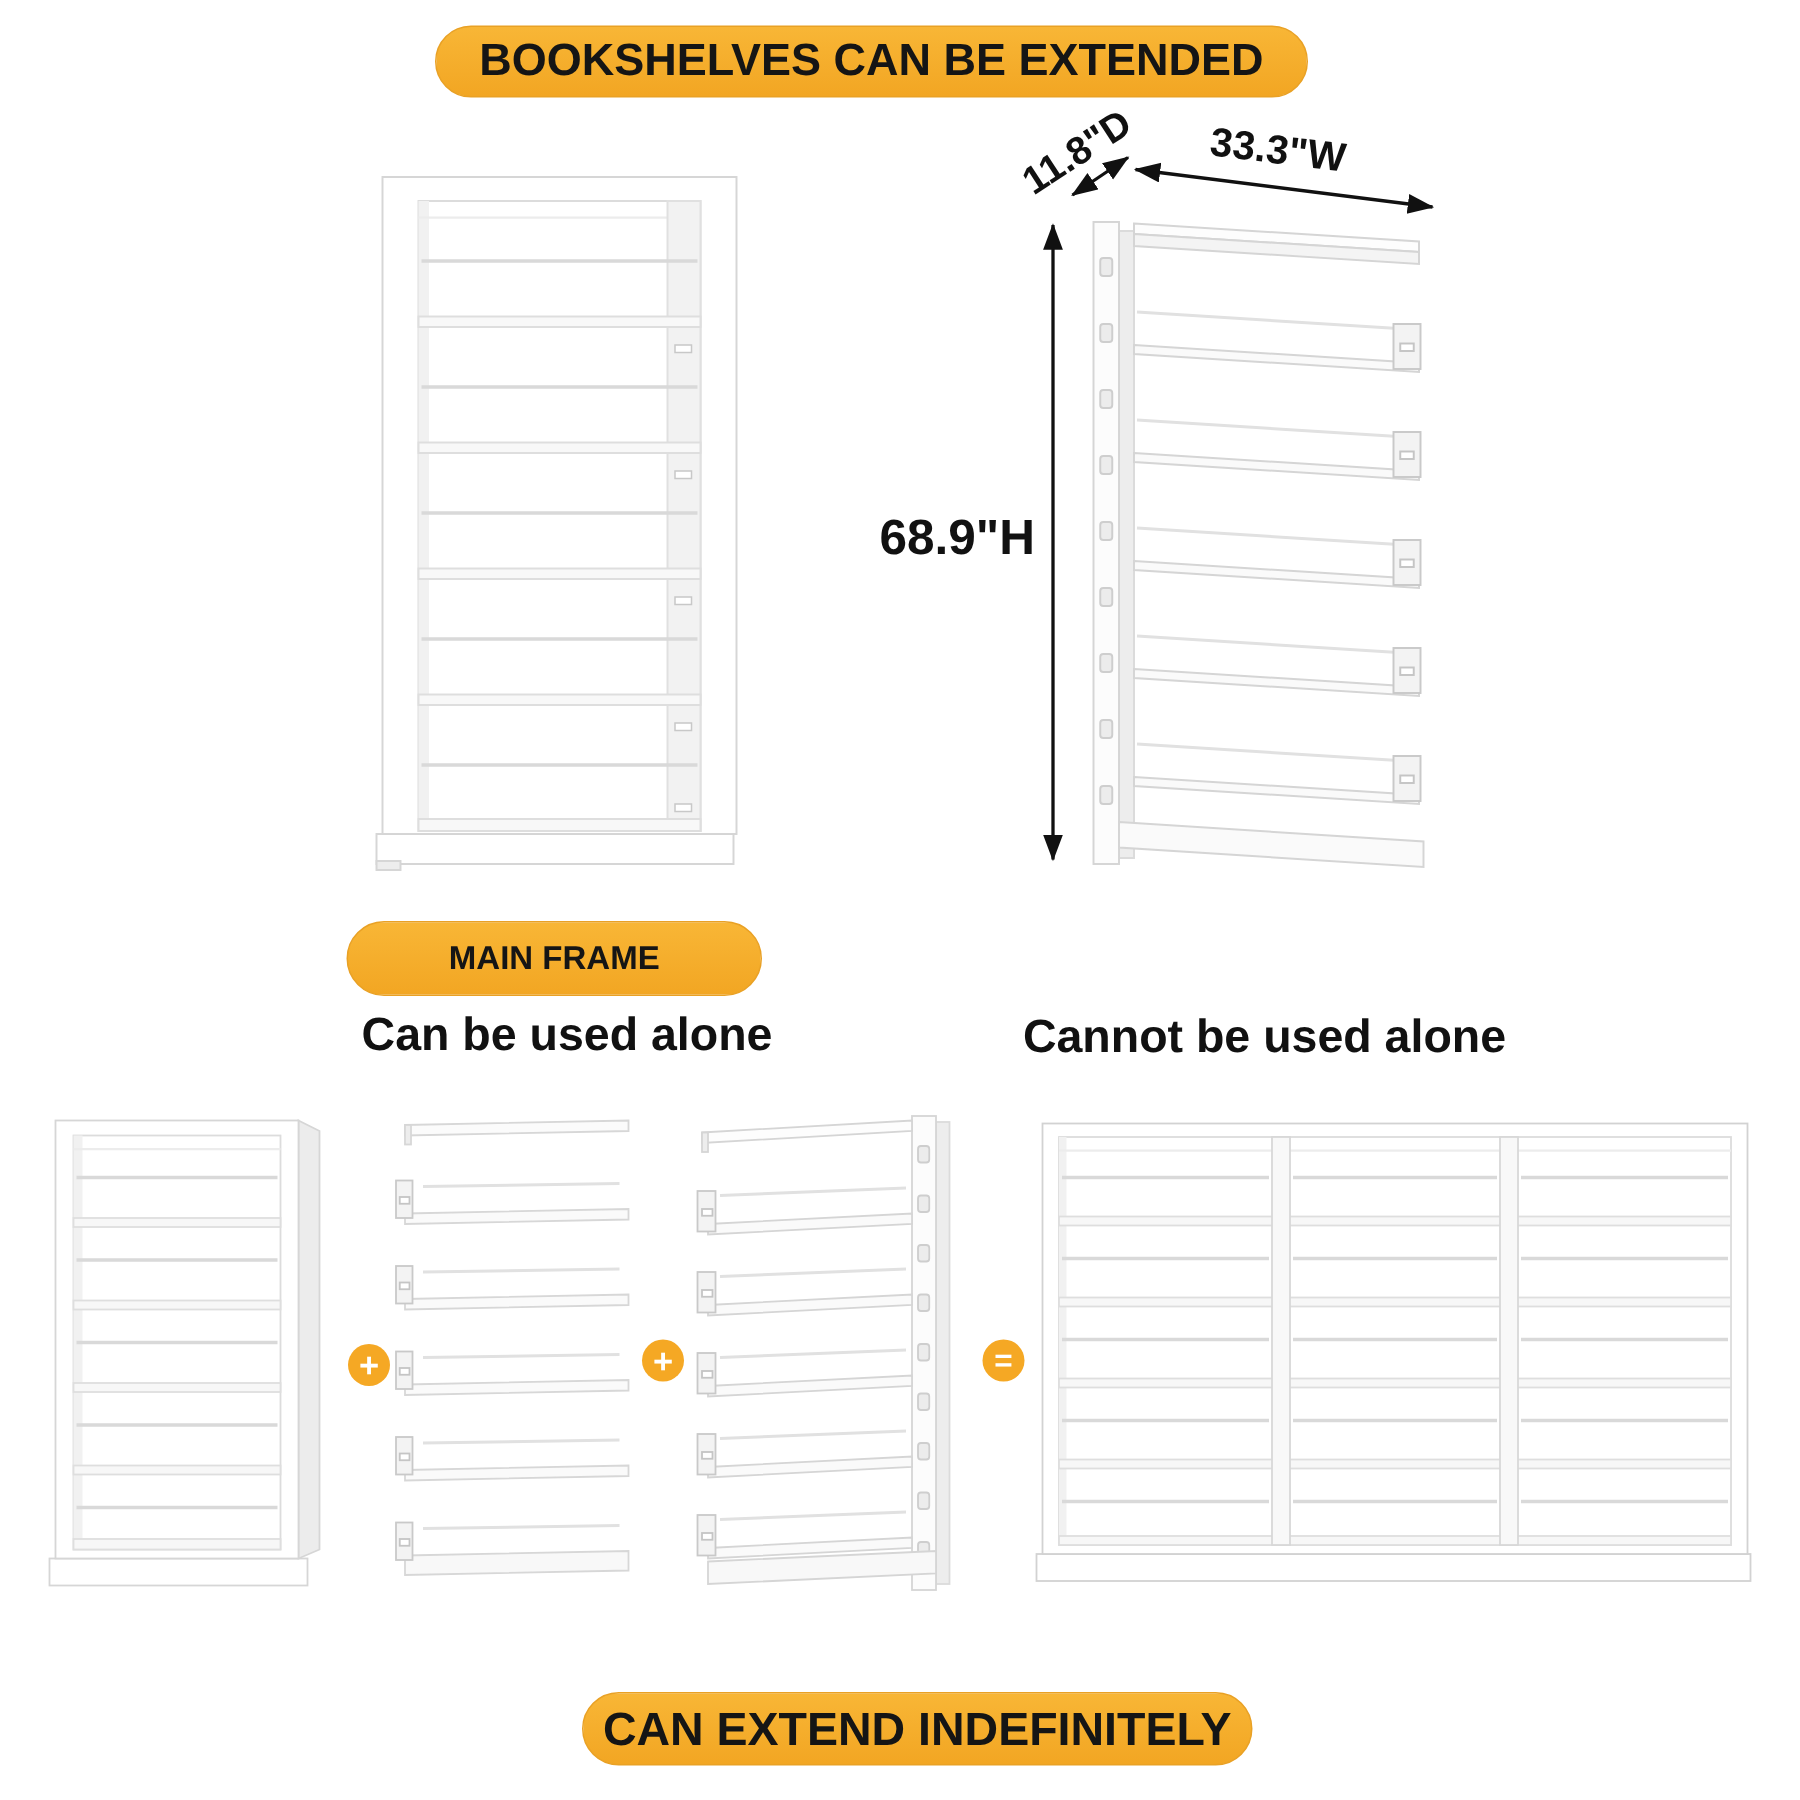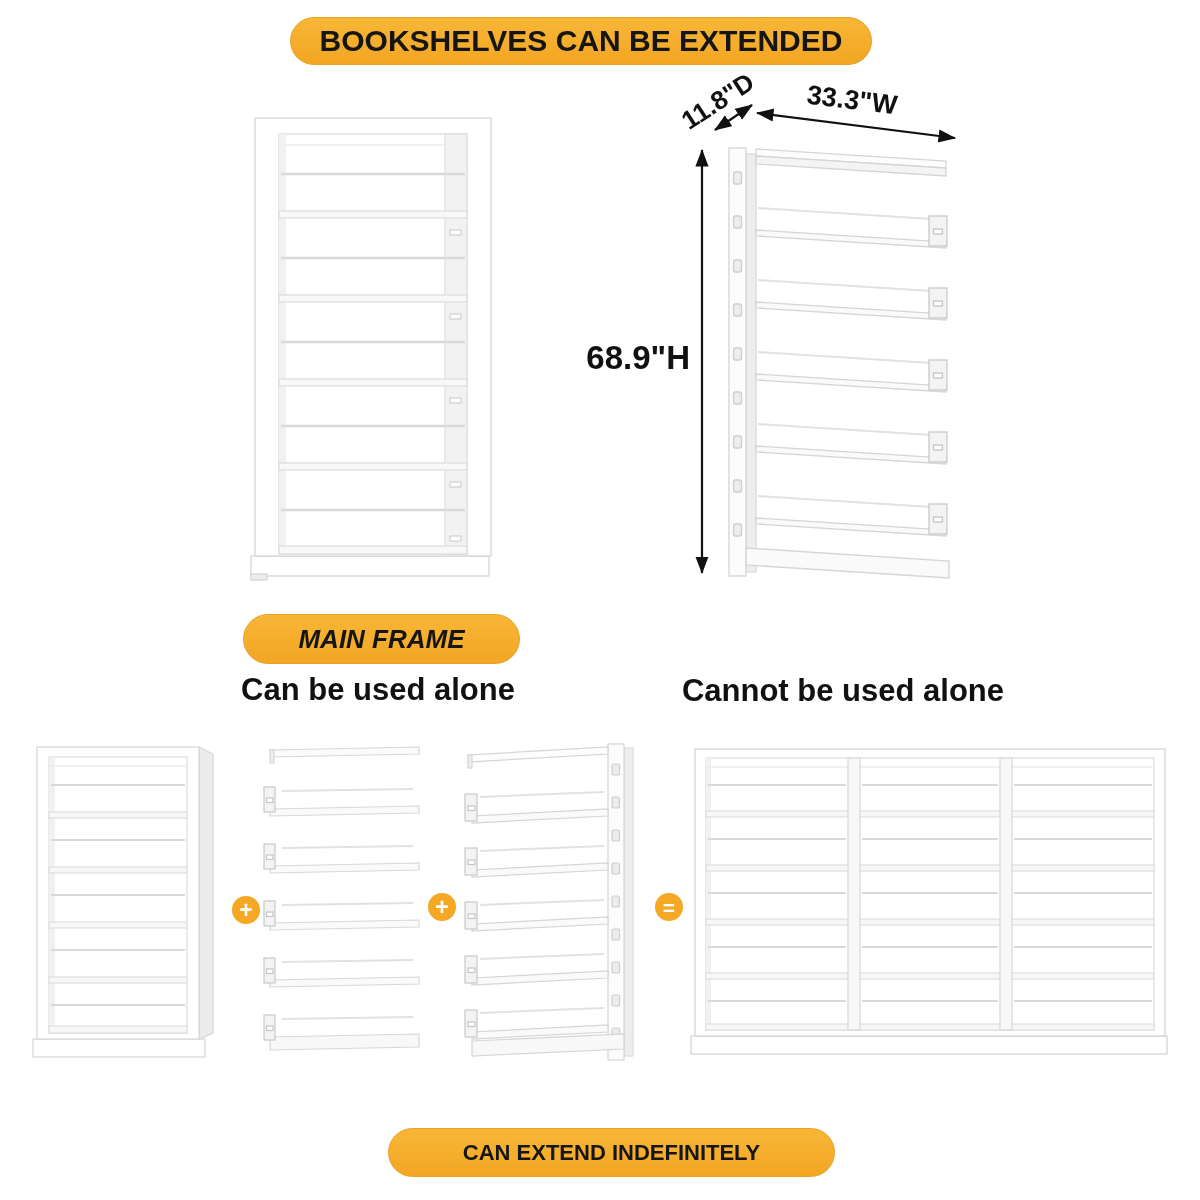--- a/index.html
+++ b/index.html
@@ -4,23 +4,23 @@
 <style>
   html,body{margin:0;padding:0;background:#ffffff;}
   .canvas{position:relative;width:1200px;height:1200px;background:#ffffff;overflow:hidden;
           font-family:"Liberation Sans",sans-serif;color:#1a1a1a;padding-left:32px;}
   .abs{position:absolute;}
   .badge{position:absolute;display:flex;align-items:center;justify-content:center;
          background:linear-gradient(180deg,#F8B636 0%,#F2A623 100%);
          border:1px solid #E9A125;border-radius:999px;
          font-weight:bold;color:#151515;white-space:nowrap;}
   .badge-top{left:290px;top:17px;width:580px;height:46px;font-size:30px;}
-  .badge-main{left:243px;top:614px;width:275px;height:48px;font-size:26px;font-style:italic;}
+  .badge-main{left:231px;top:614px;width:275px;height:48px;font-size:22px;}
   .badge-sub{left:698px;top:615px;width:272px;height:48px;font-size:30px;}
-  .badge-footer{left:388px;top:1128px;width:445px;height:47px;font-size:22px;text-align:right;}
+  .badge-footer{left:388px;top:1128px;width:445px;height:47px;font-size:31px;text-align:right;}
   .subtitle{position:absolute;font-weight:bold;font-size:31px;text-align:center;color:#111;}
   .subtitle-main{left:218px;top:672px;width:320px;}
   .subtitle-sub{left:668px;top:673px;width:350px;}
   .dim-label{position:absolute;font-weight:bold;color:#111;white-space:nowrap;}
   .dim-depth{left:668px;top:86px;width:100px;font-size:26px;text-align:center;
              transform:rotate(-33deg);transform-origin:center;}
   .dim-width{left:794px;top:85px;width:116px;font-size:27px;text-align:center;
              transform:rotate(7deg);transform-origin:center;}
   .dim-height{left:560px;top:339px;width:130px;font-size:33px;text-align:right;}
   .op{position:absolute;width:28px;height:28px;border-radius:50%;

